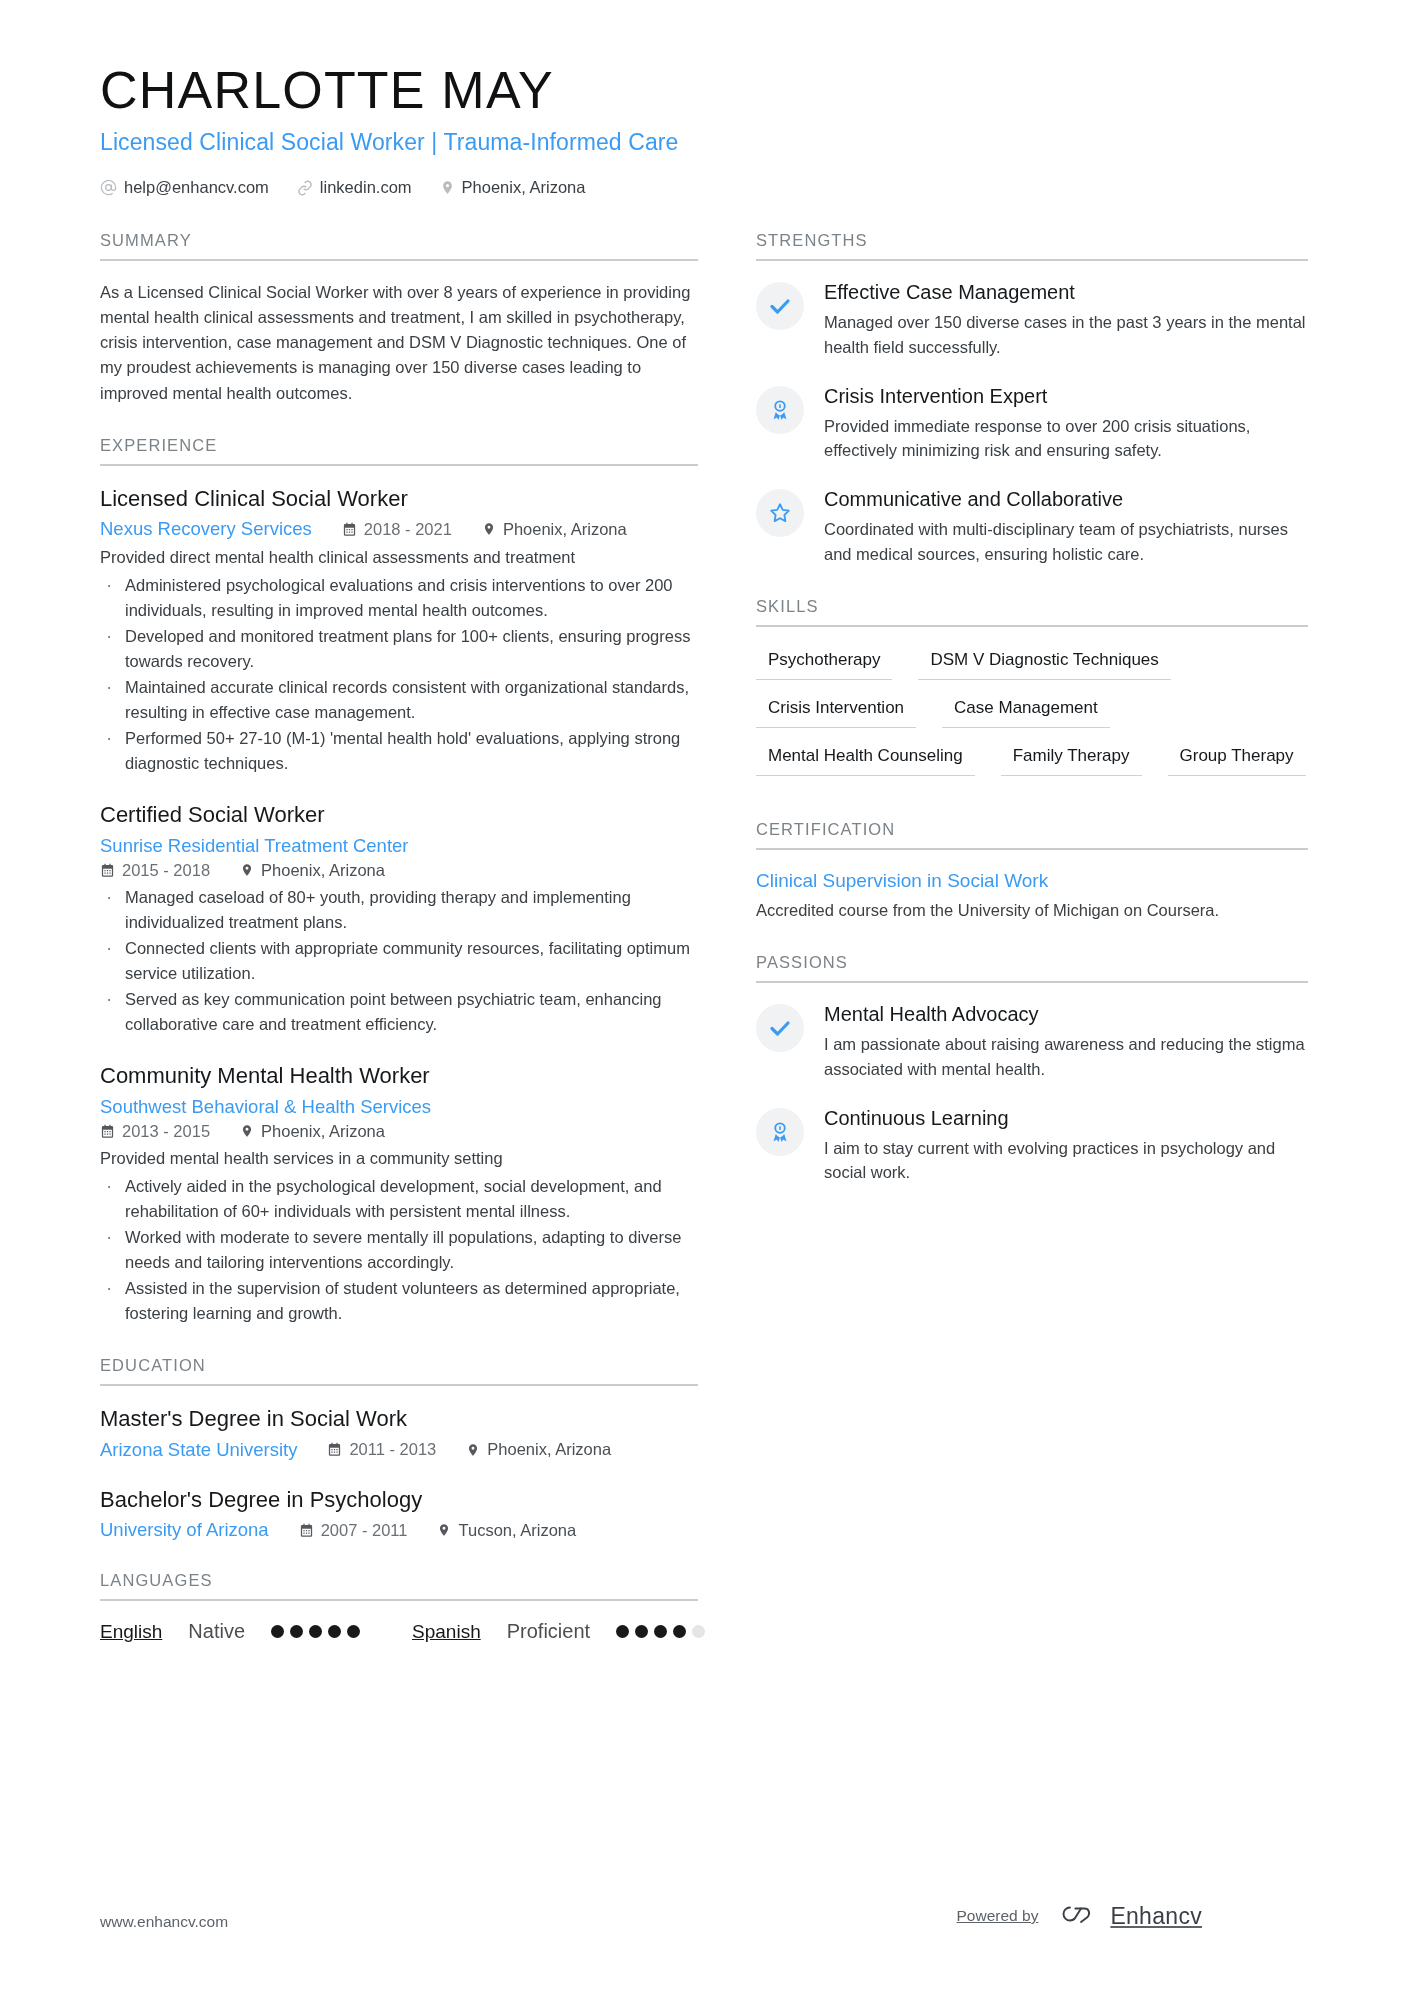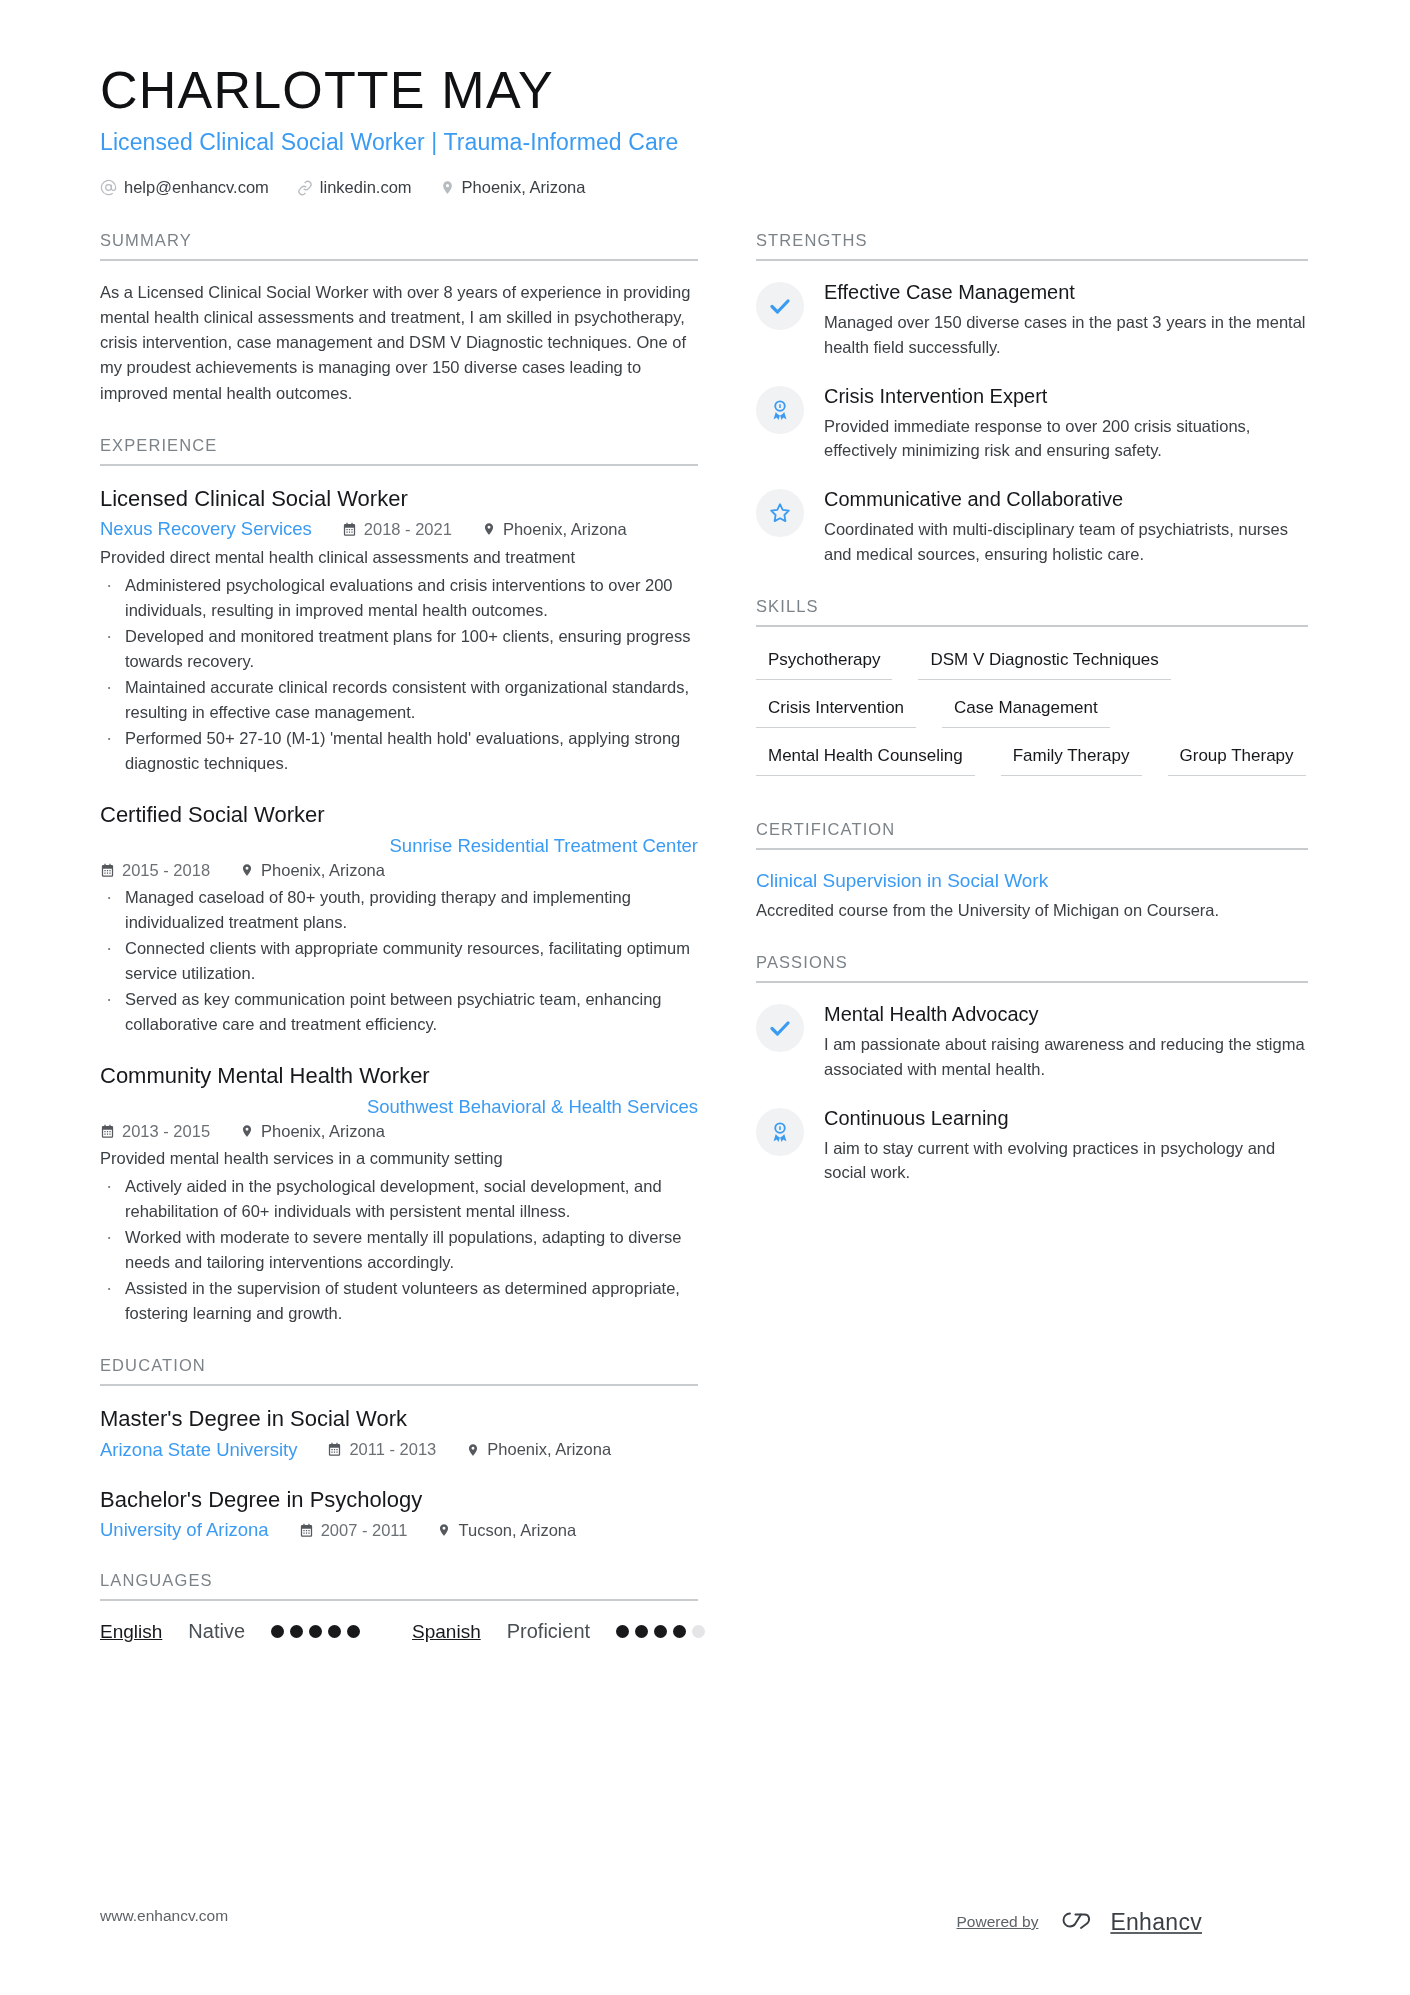--- a/index.html
+++ b/index.html
@@ -118,21 +118,21 @@
     margin-bottom: 1px;
   }
   ul.bullets li::before {
     content: "·";
     position: absolute;
     left: 6px;
     top: -2px;
     font-size: 19px;
     color: #7c8388;
   }
-  .row-stack .org { display: block; margin-bottom: 4px; text-align: right; }
+  .row-stack .org { display: block; margin-bottom: 4px; }
 
   
   .langs { display: flex; align-items: center; gap: 52px; }
   .lang { display: flex; align-items: center; gap: 26px; }
   .lang-name { font-size: 19px; color: #16191c; text-decoration: underline; }
   .lang-level { font-size: 20px; color: #4a4f54; }
   .dots { display: flex; gap: 6px; }
   .dot { width: 13px; height: 13px; border-radius: 50%; background: #18191a; }
   .dot.off { background: #e3e5e6; }
 
@@ -175,23 +175,23 @@
   
   .cert { margin-bottom: 22px; }
   .cert:last-child { margin-bottom: 2px; }
   .cert-title { font-size: 19px; color: #3b9bf2; margin-bottom: 5px; line-height: 1.3; }
   .cert-text { font-size: 16.5px; color: #3b4045; line-height: 1.5; }
 
   
   .footer {
     position: absolute;
     left: 100px; right: 100px;
-    bottom: 58px;
+    bottom: 64px;
     display: flex;
-    align-items: flex-start;
+    align-items: flex-end;
     justify-content: space-between;
     font-size: 15.5px;
     color: #5d6267;
     gap: 16px;
   }
   .brand { display: flex; align-items: center; gap: 13px; text-decoration: underline; }
   .brand-name { font-size: 23px; color: #3a3f45; letter-spacing: .3px; }
 </style>
 </head>
 <body>

